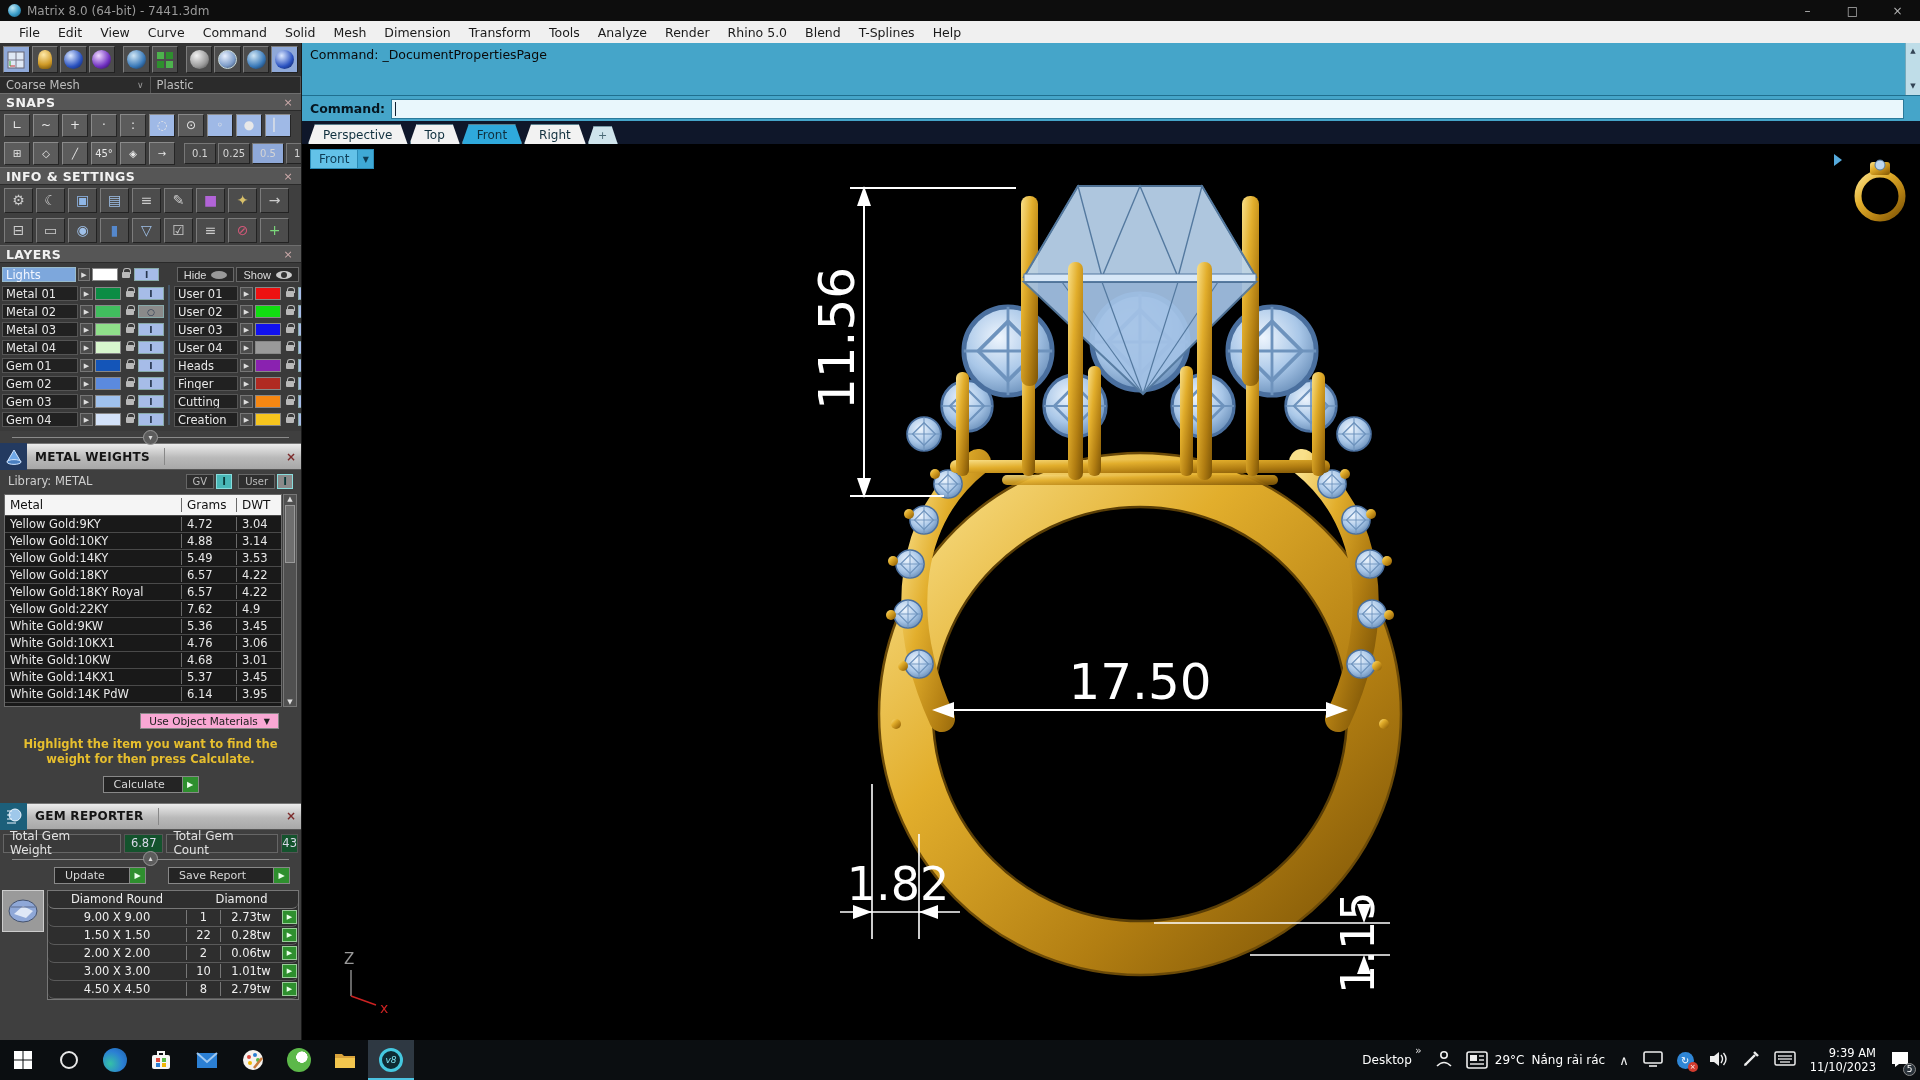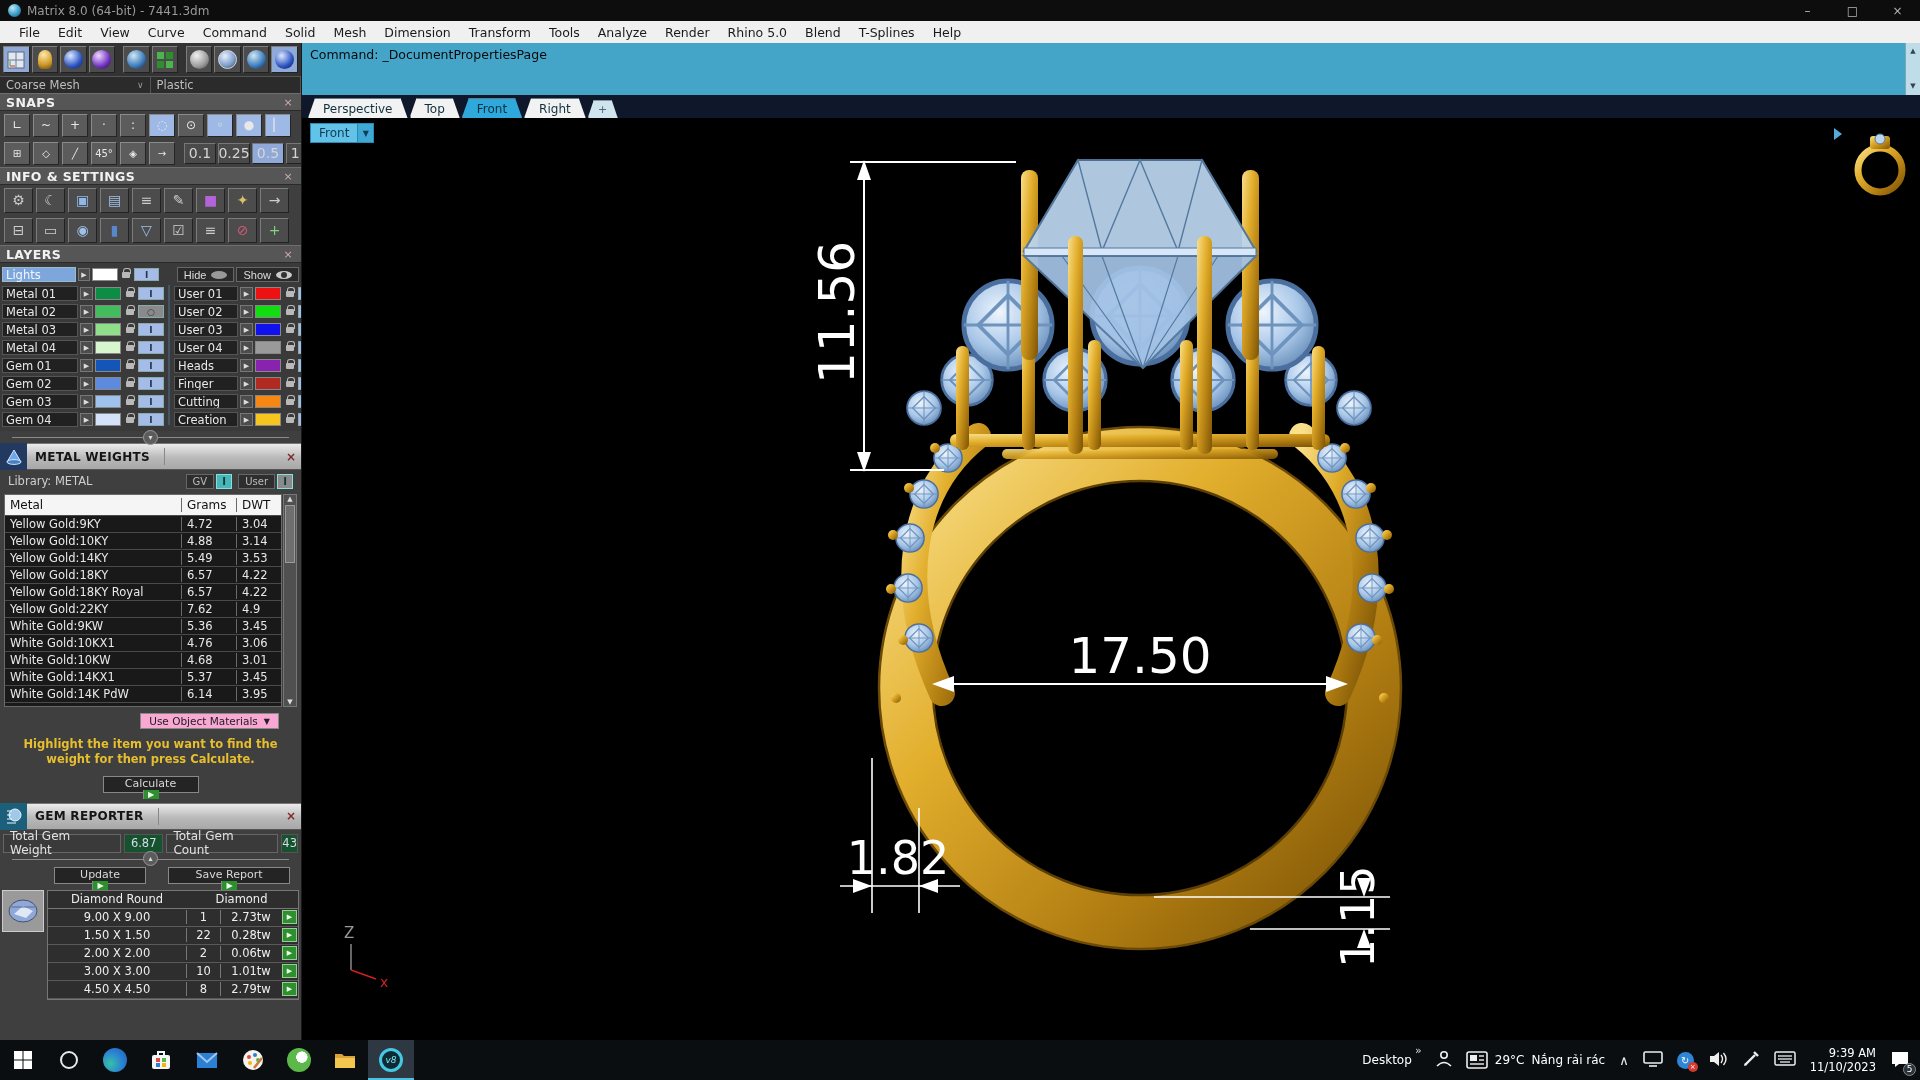--- a/index.html
+++ b/index.html
@@ -42,21 +42,21 @@
         font-size:11.5px; color:#bdbdbd; border-right:1px solid #555; }
   .dd .caret { font-size:9px; color:#9a9a9a; }
   .sec-hdr { height:18px; background:#565656; border-top:1px solid #6e6e6e; border-bottom:1px solid #2a2a2a;
              display:flex; align-items:center; padding:0 6px; }
   .sec-hdr span.t { font-size:12.5px; font-weight:bold; color:#f2f2f2; letter-spacing:.4px; }
   .sec-x { margin-left:auto; color:#caa; font-size:11px; width:14px; text-align:center; }
   .icon-row { display:flex; align-items:center; gap:3px; padding:2px 4px; height:28px; background:#3f3f3f; }
   .snapbtn { width:26px; height:23px; font-size:12px; color:#e8e8e8; background:#5c5c5c;
              border:1px solid; border-color:#8a8a8a #252525 #252525 #8a8a8a;
              display:flex; align-items:center; justify-content:center; }
-  .valbtn { width:32px; height:21px; font-size:14px; color:#d5d5d5; background:#4a4a4a;
+  .valbtn { width:32px; height:21px; font-size:10px; color:#d5d5d5; background:#4a4a4a;
             border:1px solid; border-color:#777 #222 #222 #777; display:flex; align-items:center; justify-content:center; }
   .infobtn { width:29px; height:25px; font-size:14px; background:#4c4c4c; border:1px solid;
              border-color:#7c7c7c #222 #222 #7c7c7c; display:flex; align-items:center; justify-content:center; }
 
   
   #layers-body { padding:3px 2px 2px 2px; background:#3a3a3a; }
   .lrow { display:flex; align-items:center; gap:2px; height:17px; margin-bottom:1px; font-size:11.5px; }
   .lname { width:76px; height:15px; background:#212121; color:#e8e8e8; padding:0 3px; line-height:15px;
            border:1px solid #555; white-space:nowrap; overflow:hidden; }
   .lname.r { width:64px; }
@@ -102,33 +102,33 @@
   .mw-row { display:flex; height:17px; align-items:center; color:#e8e8e8; font-size:11.5px;
             border-top:1px solid #4a4a4a; background:#191919; }
   .mw-scroll { width:14px; margin-left:1px; background:#505050; border:1px solid #777;
                display:flex; flex-direction:column; align-items:center; font-size:7px; color:#ddd; }
   .mw-scroll .thumb { width:10px; flex:0 0 58px; background:#6e6e6e; border:1px solid #999; margin-top:2px; }
   .uom { display:flex; justify-content:flex-end; padding:6px 22px 0 0; }
   .uom-btn { background:#f9a8d4; color:#222; font-size:10.5px; padding:1px 8px 1px 8px; border:1px solid #888;
              display:flex; gap:6px; align-items:center; }
   .hint { width:274px; margin:8px auto 0 auto; text-align:center; color:#e6be2e; font-weight:bold; font-size:11.5px; line-height:1.3; }
   .actbtn-row { display:flex; justify-content:center; gap:14px; margin-top:9px; }
-  .actbtn { display:flex; align-items:center; background:#242424; border:1px solid #888; height:17px;flex-direction:column; }
+  .actbtn { display:flex; align-items:center; background:#242424; border:1px solid #888; height:17px; }
   .actbtn .lbl { color:#d8d8d8; font-size:11px; padding:0 10px; }
   .playbox { width:16px; height:15px; background:#2e8f2e; border-left:1px solid #888; color:#eaffea; font-size:8px;
              display:flex; align-items:center; justify-content:center; }
   .totals { display:flex; align-items:center; gap:3px; padding:4px 3px 0 3px; }
   .tot-lbl { background:#3a3a3a; border:1px solid #666; color:#e2e2e2; font-size:12px; height:19px;
              display:flex; align-items:center; padding:0 6px; }
   .tot-val { background:#14532d; border:1px solid #555; color:#d8d8e8; font-size:11.5px; height:19px;
              display:flex; align-items:center; justify-content:center; }
   .gem-table-wrap { display:flex; padding:6px 2px 0 2px; gap:3px; }
   .gem-ic { width:42px; height:42px; background:#9a9a9a; border:1px solid #ccc; display:flex; align-items:center; justify-content:center; }
   .gt { flex:1; border:1px solid #777; font-size:11.5px; color:#eee; background:#2e2e2e; }
-  .gt-hrow, .gt-row { display:flex; height:18px; align-items:center; }
+  .gt-hrow, .gt-row { display:flex; height:18px; align-items:center;border-radius:6px; }
   .gt-hrow { border-bottom:1px solid #777; }
   .gt-c1 { width:138px; text-align:center; } .gt-c2 { width:34px; text-align:center; border-left:1px solid #777; }
   .gt-c3 { flex:1; text-align:center; border-left:1px solid #777; }
   .gt-row { border-bottom:1px solid #5a5a5a; }
   .gt-play { width:15px; height:14px; background:#2e8f2e; border:1px solid #9c9; color:#eaffea; font-size:7px;
              display:flex; align-items:center; justify-content:center; margin:0 1px; }
 
   
   #workarea { flex:1; display:flex; flex-direction:column; }
   #cmd-history { height:52px; background:#45a5c9; position:relative; padding:3px 20px 0 8px;
@@ -733,20 +733,26 @@
       </div>
     </div>
 
     <div id="workarea">
       <div id="cmd-history">
         <div>Command: _DocumentPropertiesPage</div>
         <div id="cmd-scroll">
           <span>▲</span>
           <span>▼</span>
         </div>
+      </div>
+      <div id="cmd-prompt">
+        <span class="lbl">Command:</span>
+        <div id="cmd-input">
+            <div class="cursor"></div>
+          </div>
       </div>
       <div id="tabsbar">
         <span style="display:flex; gap:2px; align-items:flex-end;">
           <div class="vtab" style="background-color: rgb(242, 242, 242);">Perspective</div>
             <div class="vtab" style="background-color: rgb(242, 242, 242);">Top</div>
             <div class="vtab" style="background-color: rgb(47, 169, 220);">Front</div>
             <div class="vtab" style="background-color: rgb(242, 242, 242);">Right</div>
         </span>
         <div class="vtab-plus">+</div>
       </div>

